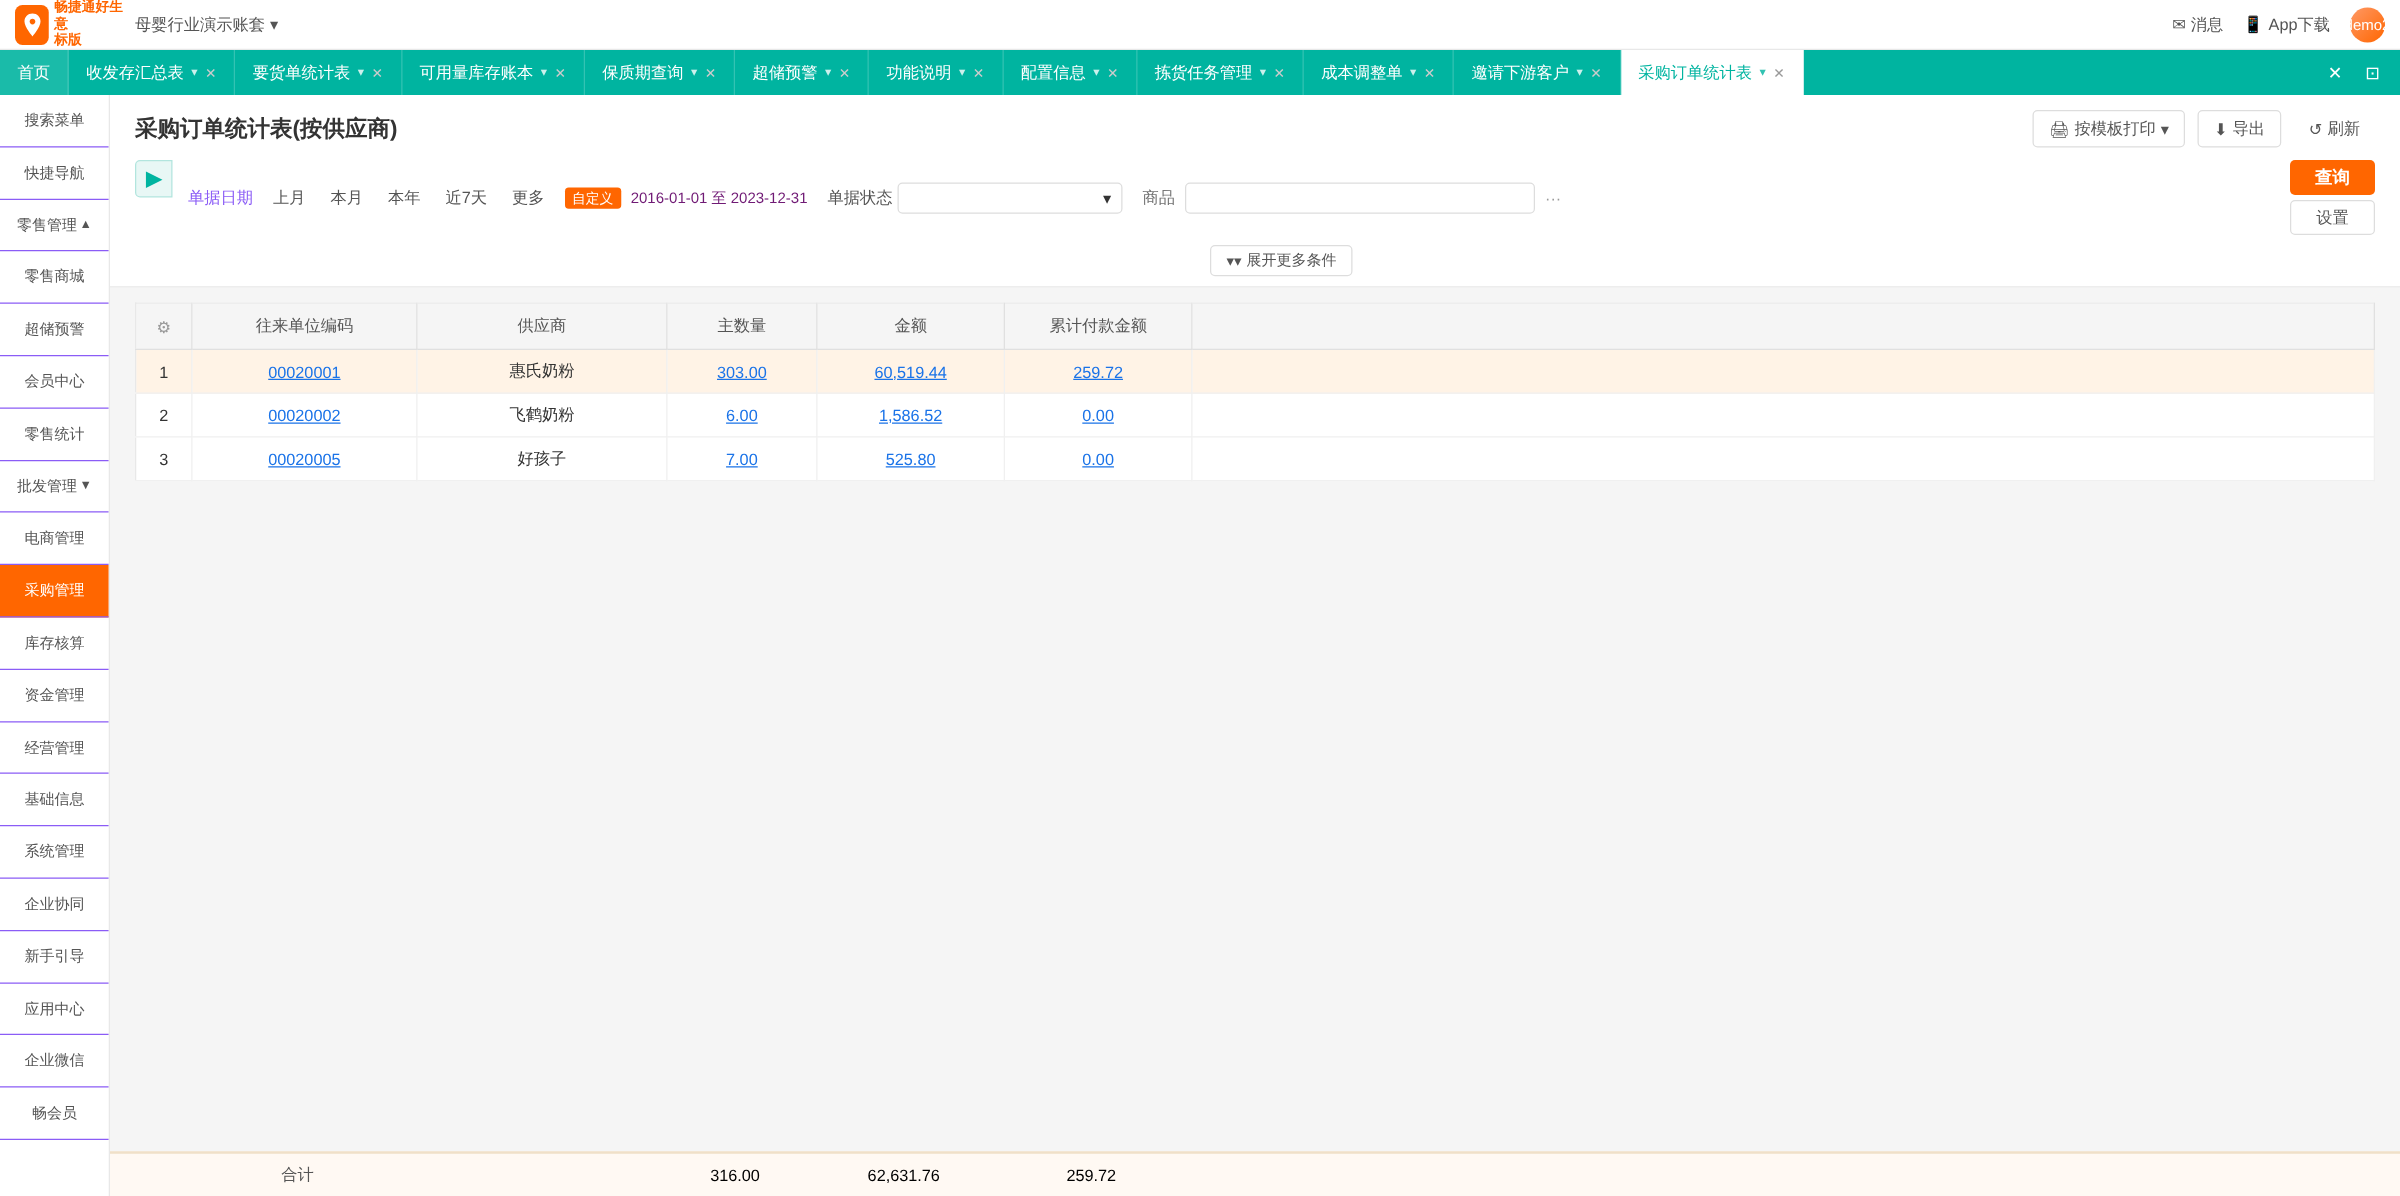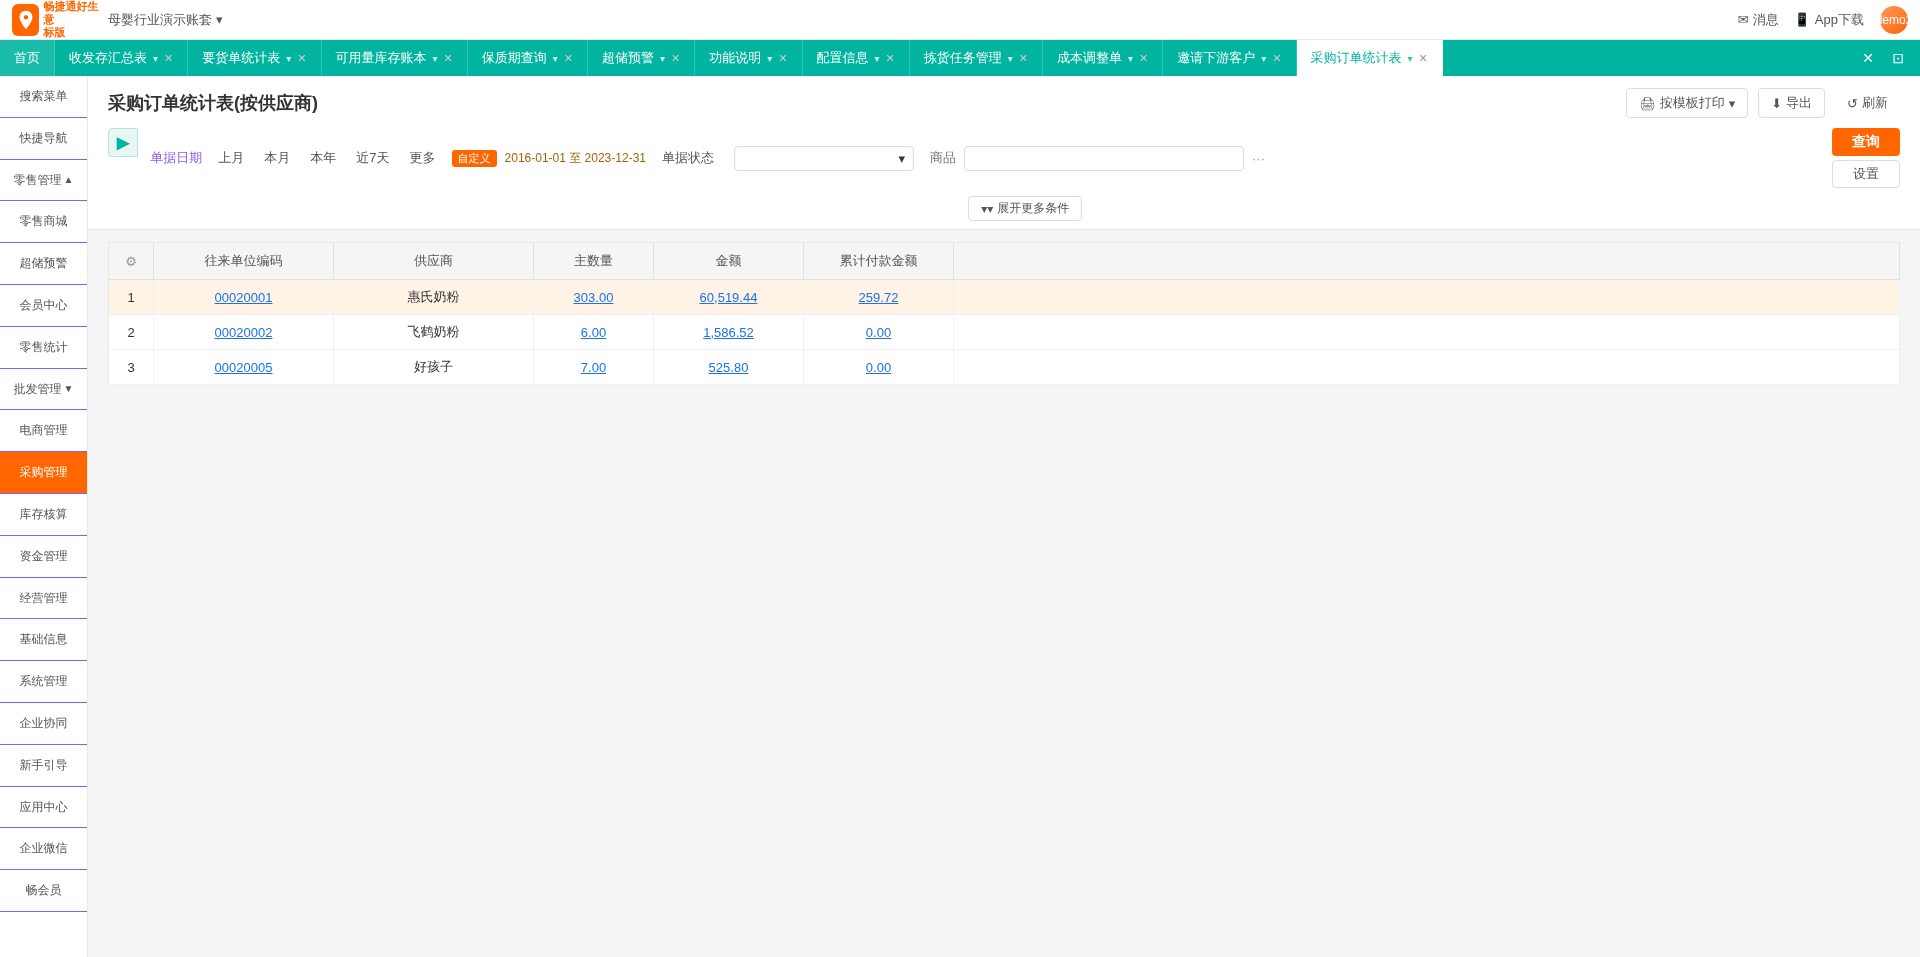--- a/index.html
+++ b/index.html
@@ -42,21 +42,21 @@
     
     .page-header { background: #fff; padding: 12px 20px 8px; border-bottom: 1px solid #e8e8e8; flex-shrink: 0; }
     .page-title-row { display: flex; align-items: center; justify-content: space-between; margin-bottom: 10px; }
     .page-title { font-size: 18px; font-weight: bold; color: #333; }
     .header-actions { display: flex; align-items: center; gap: 10px; }
     .btn-template-print { display: flex; align-items: center; gap: 4px; padding: 5px 12px; border: 1px solid #ddd; border-radius: 4px; background: #fff; color: #555; cursor: pointer; font-size: 13px; }
     .btn-export { display: flex; align-items: center; gap: 4px; padding: 5px 12px; border: 1px solid #ddd; border-radius: 4px; background: #fff; color: #555; cursor: pointer; font-size: 13px; }
     .btn-refresh { display: flex; align-items: center; gap: 4px; padding: 5px 12px; border: none; background: none; color: #555; cursor: pointer; font-size: 13px; }
     .date-shortcuts { display: flex; gap: 4px; }
     .date-shortcut { padding: 2px 8px; border-radius: 3px; cursor: pointer; color: #555; font-size: 13px; }
-    .date-range { color: #a16207; font-size: 12px; }
+    .date-range { color: #701a75; font-size: 12px; }
     .custom-badge { background: #ff6600; color: #fff; padding: 1px 6px; border-radius: 3px; font-size: 11px; }
     .filter-select { min-width: 160px; padding: 4px 8px; border: 1px solid #ddd; border-radius: 4px; font-size: 13px; color: #333; background: #fff; display: flex; align-items: center; justify-content: space-between; cursor: pointer; }
     .filter-input { min-width: 200px; padding: 4px 8px; border: 1px solid #ddd; border-radius: 4px; font-size: 13px; color: #333; }
     .btn-query { padding: 5px 20px; background: #ff6600; color: #fff; border: none; border-radius: 4px; cursor: pointer; font-size: 14px; font-weight: bold; }
     .btn-settings { padding: 4px 20px; background: #fff; color: #555; border: 1px solid #ddd; border-radius: 4px; cursor: pointer; font-size: 13px; }
     .expand-more-btn { display: flex; align-items: center; gap: 4px; color: #555; cursor: pointer; font-size: 12px; border: 1px solid #ddd; border-radius: 4px; padding: 3px 12px; background: #fff; }
 
     
     .table-container { flex: 1; overflow: auto; padding: 12px 20px; }
     .data-table { width: 100%; border-collapse: collapse; background: #fff; border: 1px solid #e8e8e8; }
@@ -276,21 +276,21 @@
                 <span class="date-shortcut">上月</span>
                 <span class="date-shortcut">本月</span>
                 <span class="date-shortcut">本年</span>
                 <span class="date-shortcut">近7天</span>
                 <span class="date-shortcut">更多</span>
               </div>
               <span class="custom-badge">自定义</span>
               <span class="date-range">2016-01-01 至 2023-12-31</span>
             </div>
 
-            <div style="display:flex; align-items:center; gap:20px;">
+            <div style="display:flex; align-items:center; gap:4px;">
               <span style="color:#555;">单据状态</span>
               <div class="filter-select" style="width:180px;">
                 <span></span>
                 <span>▾</span>
               </div>
             </div>
 
             <div style="display:flex; align-items:center; gap:8px;">
               <span style="color:#737373;">商品</span>
               <input class="filter-input" style="width: 280px;">
@@ -367,15 +367,30 @@
             <td>好孩子</td>
             <td><span class="num-cell">7.00</span></td>
             <td><span class="num-cell">525.80</span></td>
             <td><span class="num-cell">0.00</span></td>
             <td></td>
           </tr>
         </tbody>
       </table>
     </div>
 
+    <div style="background:#fff9f3; border-top: 2px solid #f0e0c8; padding: 8px 20px; flex-shrink:0; display:flex; align-items:center;">
+      <table style="width:100%; border-collapse:collapse;">
+        <tbody>
+            <tr>
+          <td style="width:40px;"></td>
+          <td style="width:180px; text-align:center; font-weight:500; color:#555;">合计</td>
+          <td style="width:200px;"></td>
+          <td style="width:120px; text-align:center; font-weight:500;">316.00</td>
+          <td style="width:150px; text-align:center; font-weight:500;">62,631.76</td>
+          <td style="width:150px; text-align:center; font-weight:500;">259.72</td>
+          <td></td>
+        </tr>
+      </tbody>
+        </table>
+    </div>
 
   </div>
 </div>
 
 </body></html>

